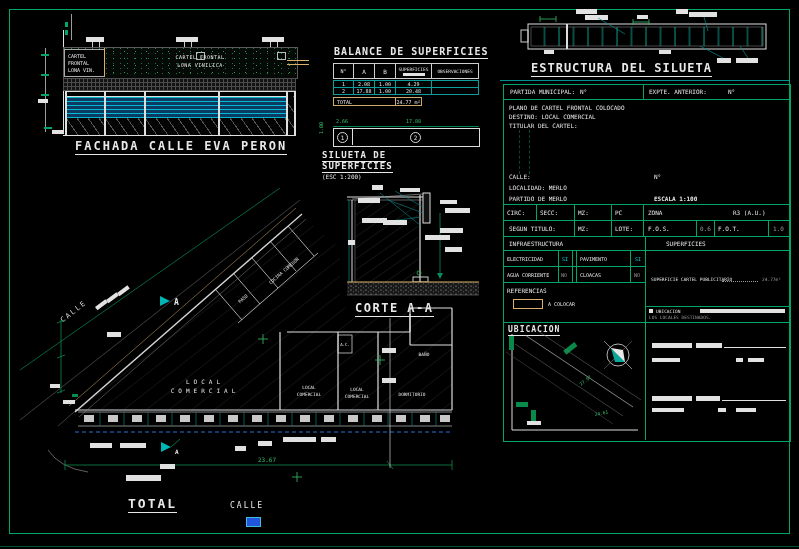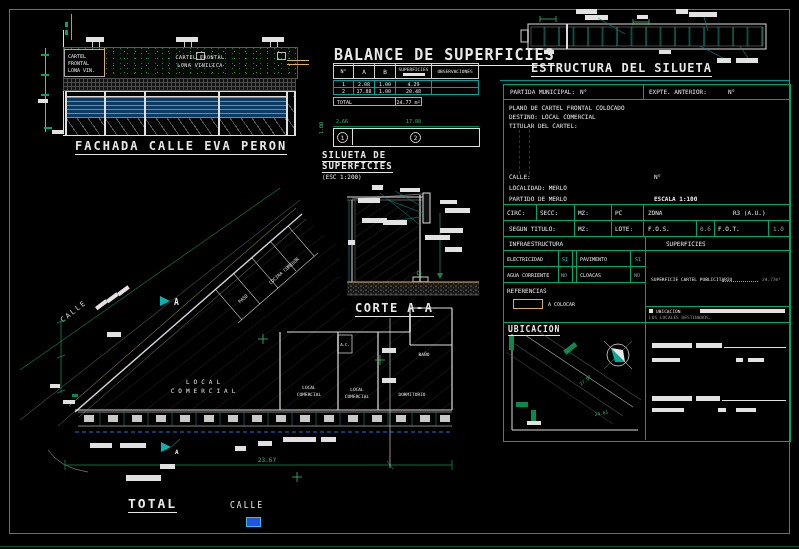--- a/index.html
+++ b/index.html
@@ -94,21 +94,21 @@
       <div class="wline" style="left:229px;top:0;width:2px;height:44px;"></div>
     </div>
     <div class="wline" style="left:63px;top:135px;width:233px;height:1px;"></div>
     <div class="gline" style="left:44px;top:127px;width:8px;height:2px;"></div>
     <div class="bar" style="left:52px;top:130px;width:12px;height:4px;"></div>
 
     <div class="cap" style="left:75px;top:139px;font-size:12px;letter-spacing:2px;">FACHADA CALLE EVA PERON</div>
   </div>
 
   <div>
-    <div class="cap" style="left:334px;top:46px;font-size:15px;letter-spacing:1px;">BALANCE DE SUPERFICIES</div>
+    <div class="cap" style="left:334px;top:46px;font-size:10px;letter-spacing:1px;">BALANCE DE SUPERFICIES</div>
     <div class="abs" style="left:333px;top:63px;width:146px;height:16px;border:1px solid #cfcfcf;display:flex;box-sizing:border-box;">
       <div class="cell" style="width:19px;border-right:1px solid #cfcfcf;font-size:5px;">N°</div>
       <div class="cell" style="width:20px;border-right:1px solid #cfcfcf;font-size:6px;">A</div>
       <div class="cell" style="width:20px;border-right:1px solid #cfcfcf;font-size:6px;">B</div>
       <div class="cell" style="width:35px;border-right:1px solid #cfcfcf;flex-direction:column;justify-content:center;">
         <span style="font-size:4.5px;">SUPERFICIES</span>
         <span style="display:block;width:22px;height:3px;background:#e2e2e2;margin-top:1px;"></span>
       </div>
       <div class="cell" style="flex:1;font-size:4.5px;">OBSERVACIONES</div>
     </div>

